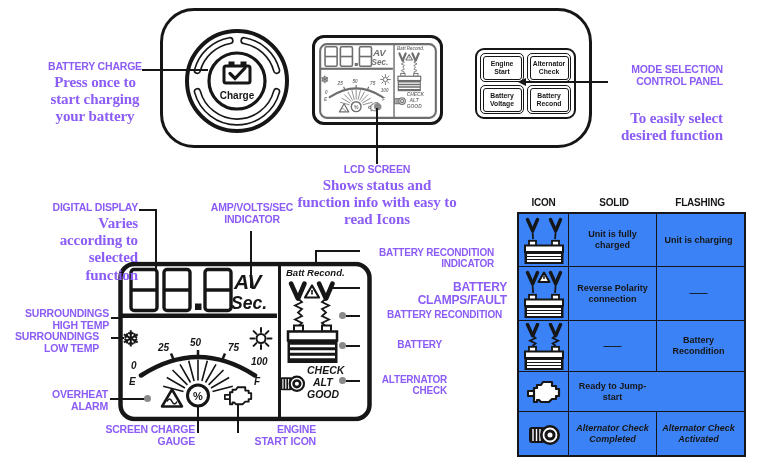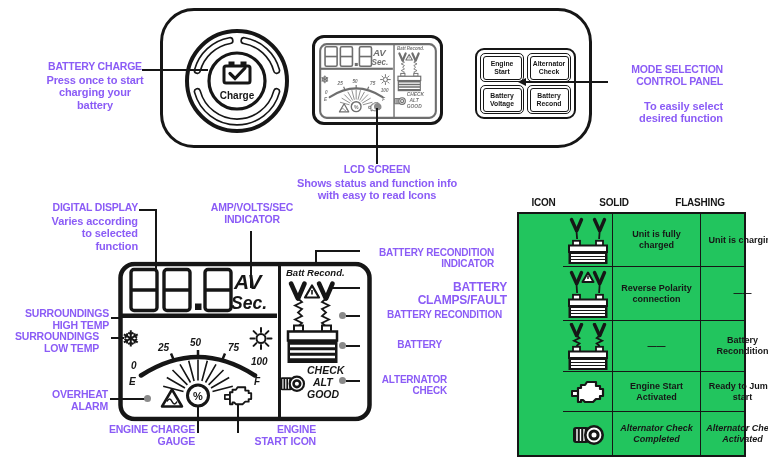--- a/index.html
+++ b/index.html
@@ -3,39 +3,39 @@
 <meta charset="utf-8">
 <style>
   html,body{margin:0;padding:0;background:#fff;}
   .stage{position:relative;width:768px;height:465px;background:#fff;overflow:hidden;
          font-family:"Liberation Sans",sans-serif;color:#161616;}
   .abs{position:absolute;}
   .ln{position:absolute;background:#161616;}
   .dot{position:absolute;width:7px;height:7px;border-radius:50%;background:#8a8a8a;}
   .callout{position:absolute;font-weight:bold;color:#8b5cf6;}
   .c-title{font-size:10.5px;line-height:1.12;letter-spacing:-0.2px;}
-  .c-desc{font-size:11px;line-height:1.15;letter-spacing:-0.1px;margin-top:1px;}
+  .c-desc{font-size:15px;line-height:1.15;letter-spacing:-0.1px;margin-top:1px;font-family:Liberation Serif, serif;}
   .ta-r{text-align:right;} .ta-c{text-align:center;} .ta-l{text-align:right;}
   .outerpanel{position:absolute;left:160px;top:8px;width:432px;height:140px;
               border:3.5px solid #161616;border-radius:34px;box-sizing:border-box;background:#fff;}
   .bezel{position:absolute;left:312px;top:35px;width:131px;height:90px;border:3px solid #161616;
          border-radius:12px;box-sizing:border-box;background:#fff;}
   .mini-use{opacity:.62;}
   .modegrid{position:absolute;left:475px;top:48px;width:101px;height:71px;border:2.5px solid #161616;
             border-radius:9px;display:grid;grid-template-columns:1fr 1fr;gap:3px;padding:3px;
             box-sizing:border-box;background:#fff;}
   .mode-btn{border:1.5px solid #161616;border-radius:5px;padding:1.5px;display:flex;background:#fff;}
   .mode-btn-inner{border:1.3px solid #161616;border-radius:3px;flex:1;display:flex;align-items:center;
                   justify-content:center;text-align:center;font-size:6.8px;font-weight:bold;line-height:1.15;}
   .arrow-left{position:absolute;width:0;height:0;border-top:4px solid transparent;
               border-bottom:4px solid transparent;border-right:8px solid #161616;}
   .tbl{position:absolute;left:517px;top:197px;width:229px;}
   .tbl-head{display:grid;grid-template-columns:53px 88px 84px;font-size:10px;font-weight:bold;
             text-align:center;letter-spacing:-0.2px;}
-  .tbl-box{border:2px solid #161616;margin-top:4px;background:#22c55e;padding-left:44px;}
+  .tbl-box{border:2px solid #161616;margin-top:4px;background:#3b82f6;}
   .trow{display:grid;grid-template-columns:49px 88px 84px;}
   .trow + .trow{border-top:1.5px solid #161616;}
   .tcell{display:flex;align-items:center;justify-content:center;text-align:center;font-size:9px;
          font-weight:bold;line-height:1.2;padding:1px 2px;box-sizing:border-box;}
   .tcell + .tcell{border-left:1.5px solid #161616;}
   .r1{height:52px;} .r2{height:53px;} .r3{height:50px;} .r4{height:39px;} .r5{height:43px;font-style:italic;}
   svg text{font-family:"Liberation Sans",sans-serif;fill:#161616;}
 </style>
 </head>
 <body>
@@ -212,40 +212,40 @@
   <div class="callout ta-c" style="left:45px;top:61px;width:100px">
     <div class="c-title">BATTERY CHARGE</div>
     <div class="c-desc">Press once to start charging your battery</div>
   </div>
   <div class="callout ta-c" style="left:295px;top:164px;width:164px">
     <div class="c-title">LCD SCREEN</div>
     <div class="c-desc">Shows status and function info with easy to read Icons</div>
   </div>
   <div class="callout ta-l" style="left:613px;top:64px;width:110px">
     <div class="c-title">MODE SELECTION CONTROL PANEL</div>
-    <div class="c-desc" style="margin-top:12px">To easily select desired function</div>
+    <div class="c-desc" style="margin-top:22px">To easily select desired function</div>
   </div>
   <div class="callout ta-r" style="left:48px;top:202px;width:90px">
     <div class="c-title">DIGITAL DISPLAY</div>
     <div class="c-desc">Varies according to selected function</div>
   </div>
   <div class="callout ta-c" style="left:200px;top:202px;width:104px">
     <div class="c-title">AMP/VOLTS/SEC INDICATOR</div>
   </div>
   <div class="callout ta-r" style="left:10px;top:308px;width:99px">
     <div class="c-title">SURROUNDINGS HIGH TEMP</div>
   </div>
   <div class="callout ta-r" style="left:0;top:331px;width:99px">
     <div class="c-title">SURROUNDINGS LOW TEMP</div>
   </div>
   <div class="callout ta-r" style="left:34px;top:389px;width:74px">
     <div class="c-title">OVERHEAT ALARM</div>
   </div>
   <div class="callout ta-r" style="left:102px;top:424px;width:93px">
-    <div class="c-title">ENGINE CHARGE GAUGE</div>
+    <div class="c-title">SCREEN CHARGE GAUGE</div>
   </div>
   <div class="callout ta-l" style="left:362px;top:247px;width:132px">
     <div class="c-title" style="font-size:10px">BATTERY RECONDITION INDICATOR</div>
   </div>
   <div class="callout ta-l" style="left:244px;top:424px;width:72px">
     <div class="c-title">ENGINE START ICON</div>
   </div>
   <div class="callout ta-l" style="left:362px;top:281px;width:145px">
     <div class="c-title" style="font-size:12px">BATTERY CLAMPS/FAULT</div>
   </div>
@@ -307,21 +307,20 @@
         <div class="tcell">——</div>
         <div class="tcell">Battery Recondition</div>
       </div>
 
       <div class="trow r4">
         <div class="tcell">
           <svg width="34" height="24" viewBox="0 0 34 24">
               <use href="#g-engine"></use>
             </svg>
         </div>
-        <div class="tcell">Engine Start Activated</div>
         <div class="tcell">Ready to Jump-start</div>
       </div>
 
       <div class="trow r5">
         <div class="tcell">
           <svg width="34" height="28" viewBox="0 0 34 28">
               <use href="#g-alt"></use>
             </svg>
         </div>
         <div class="tcell">Alternator Check Completed</div>

